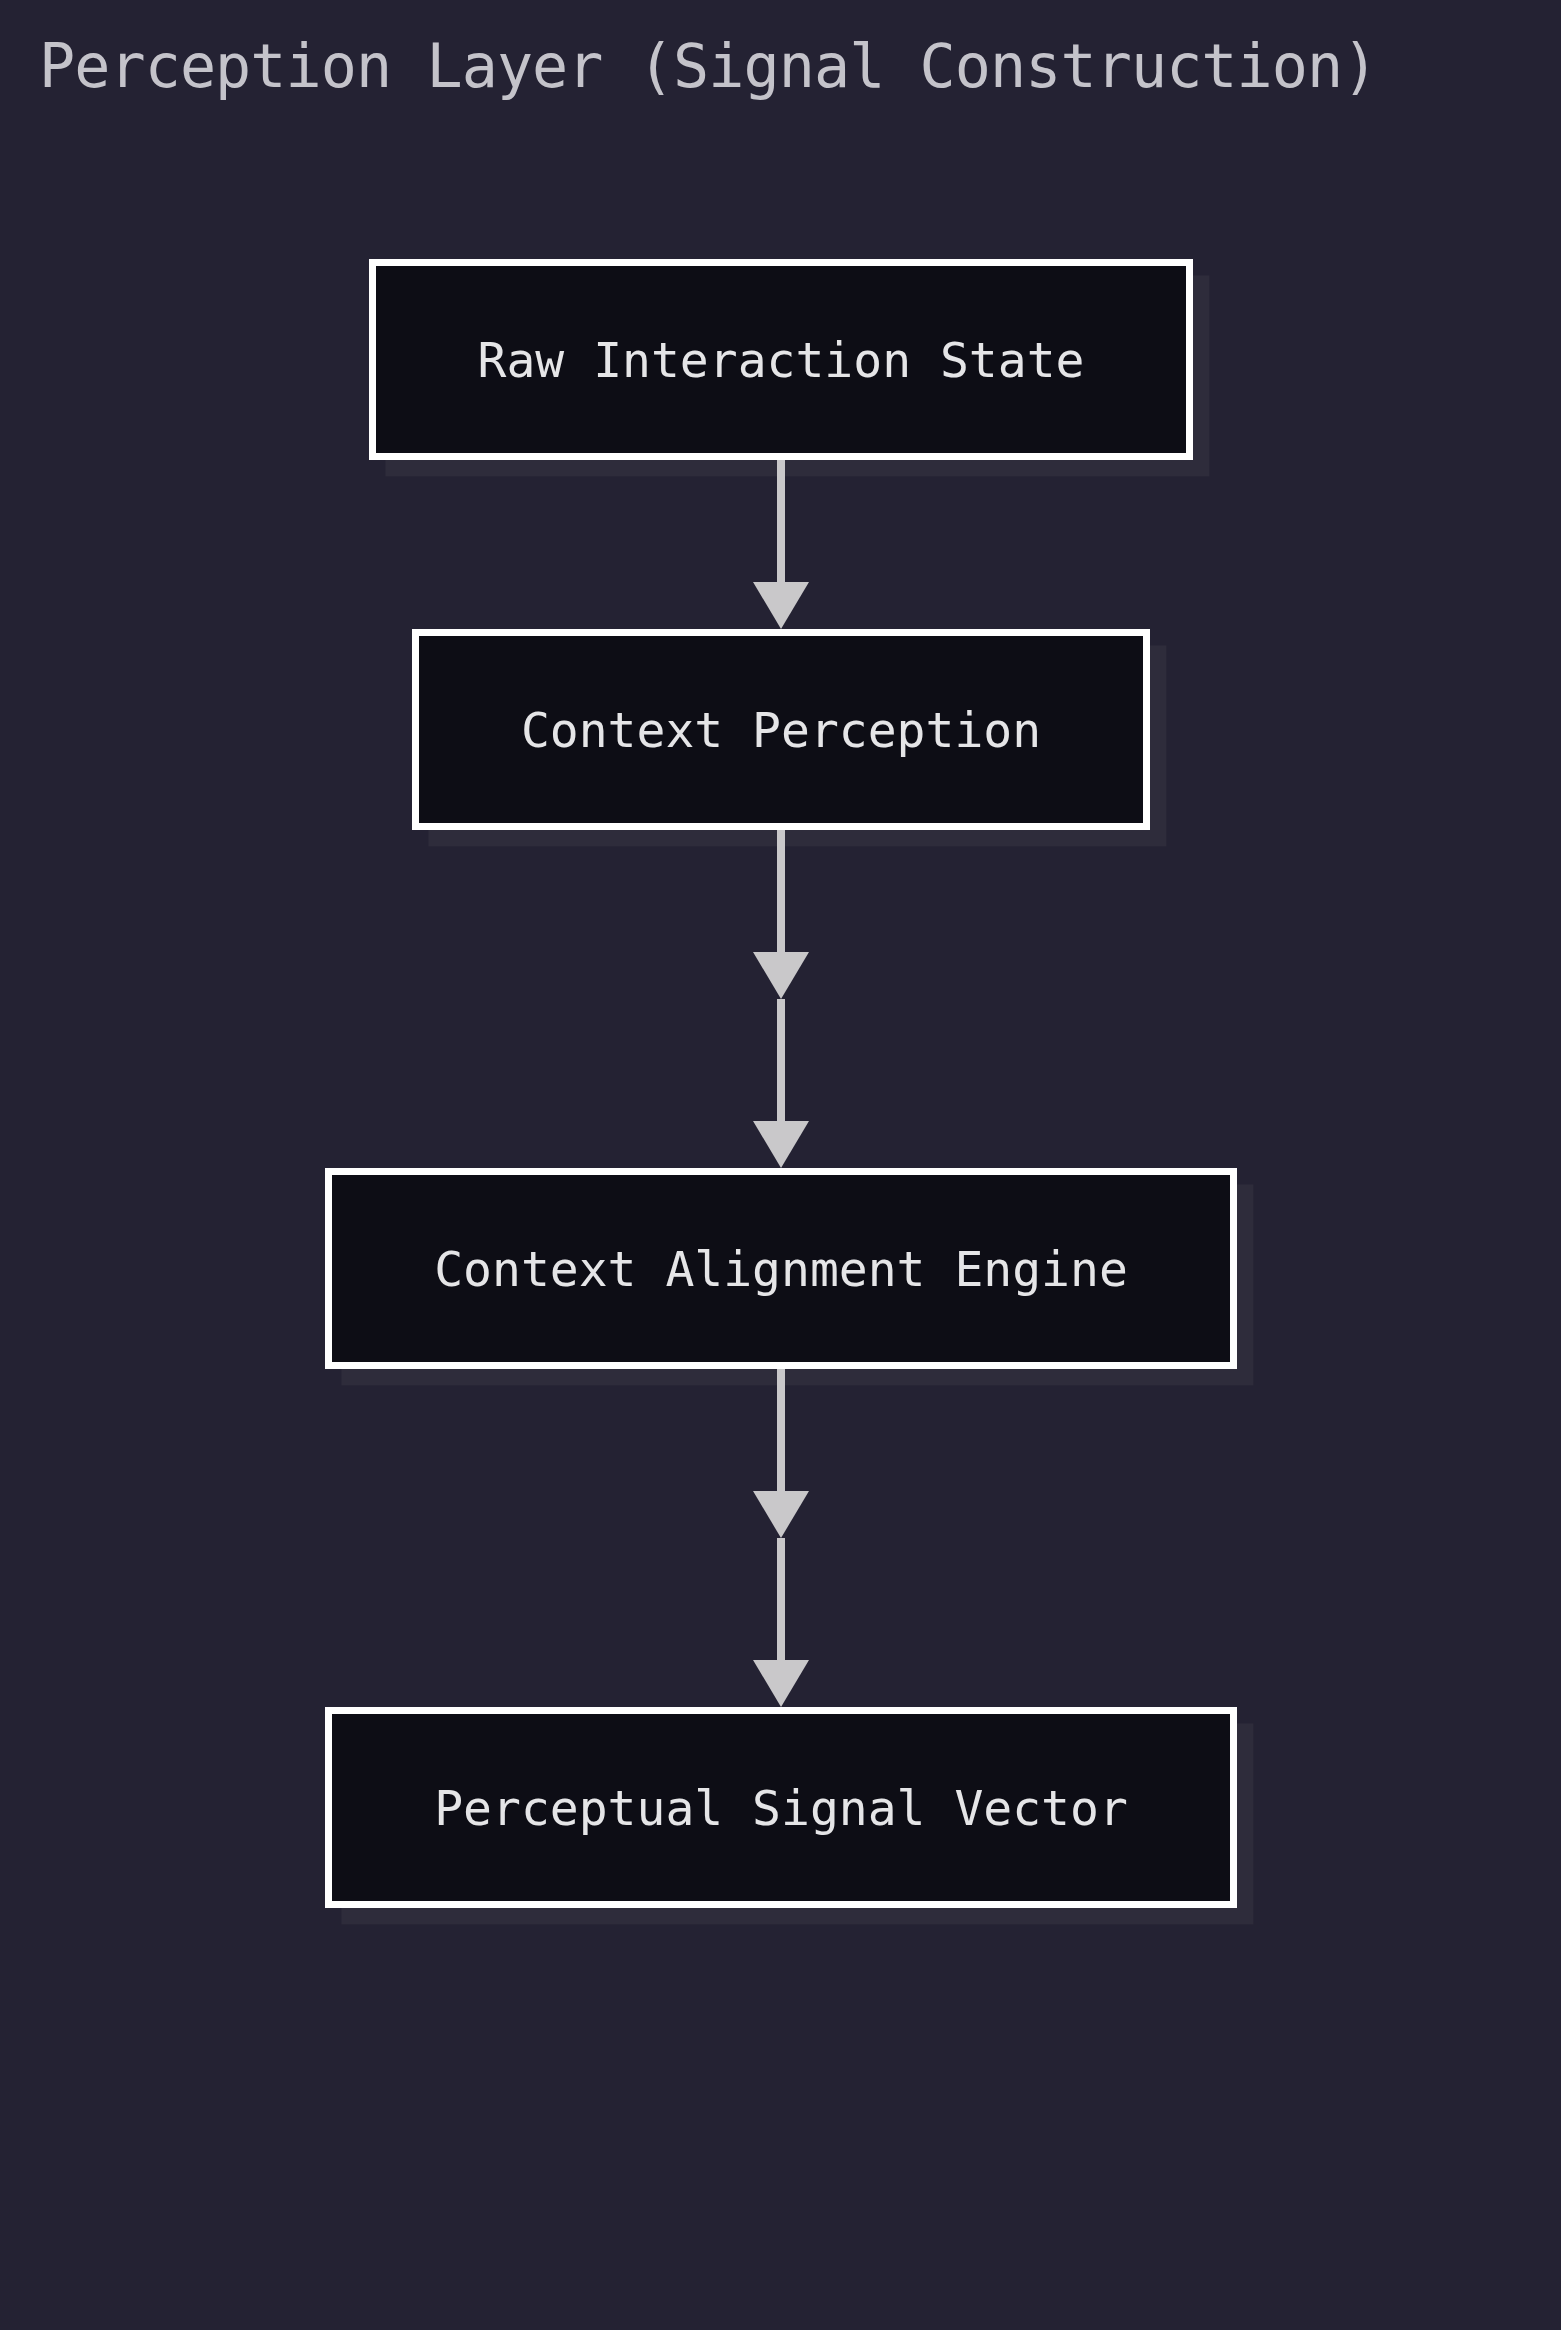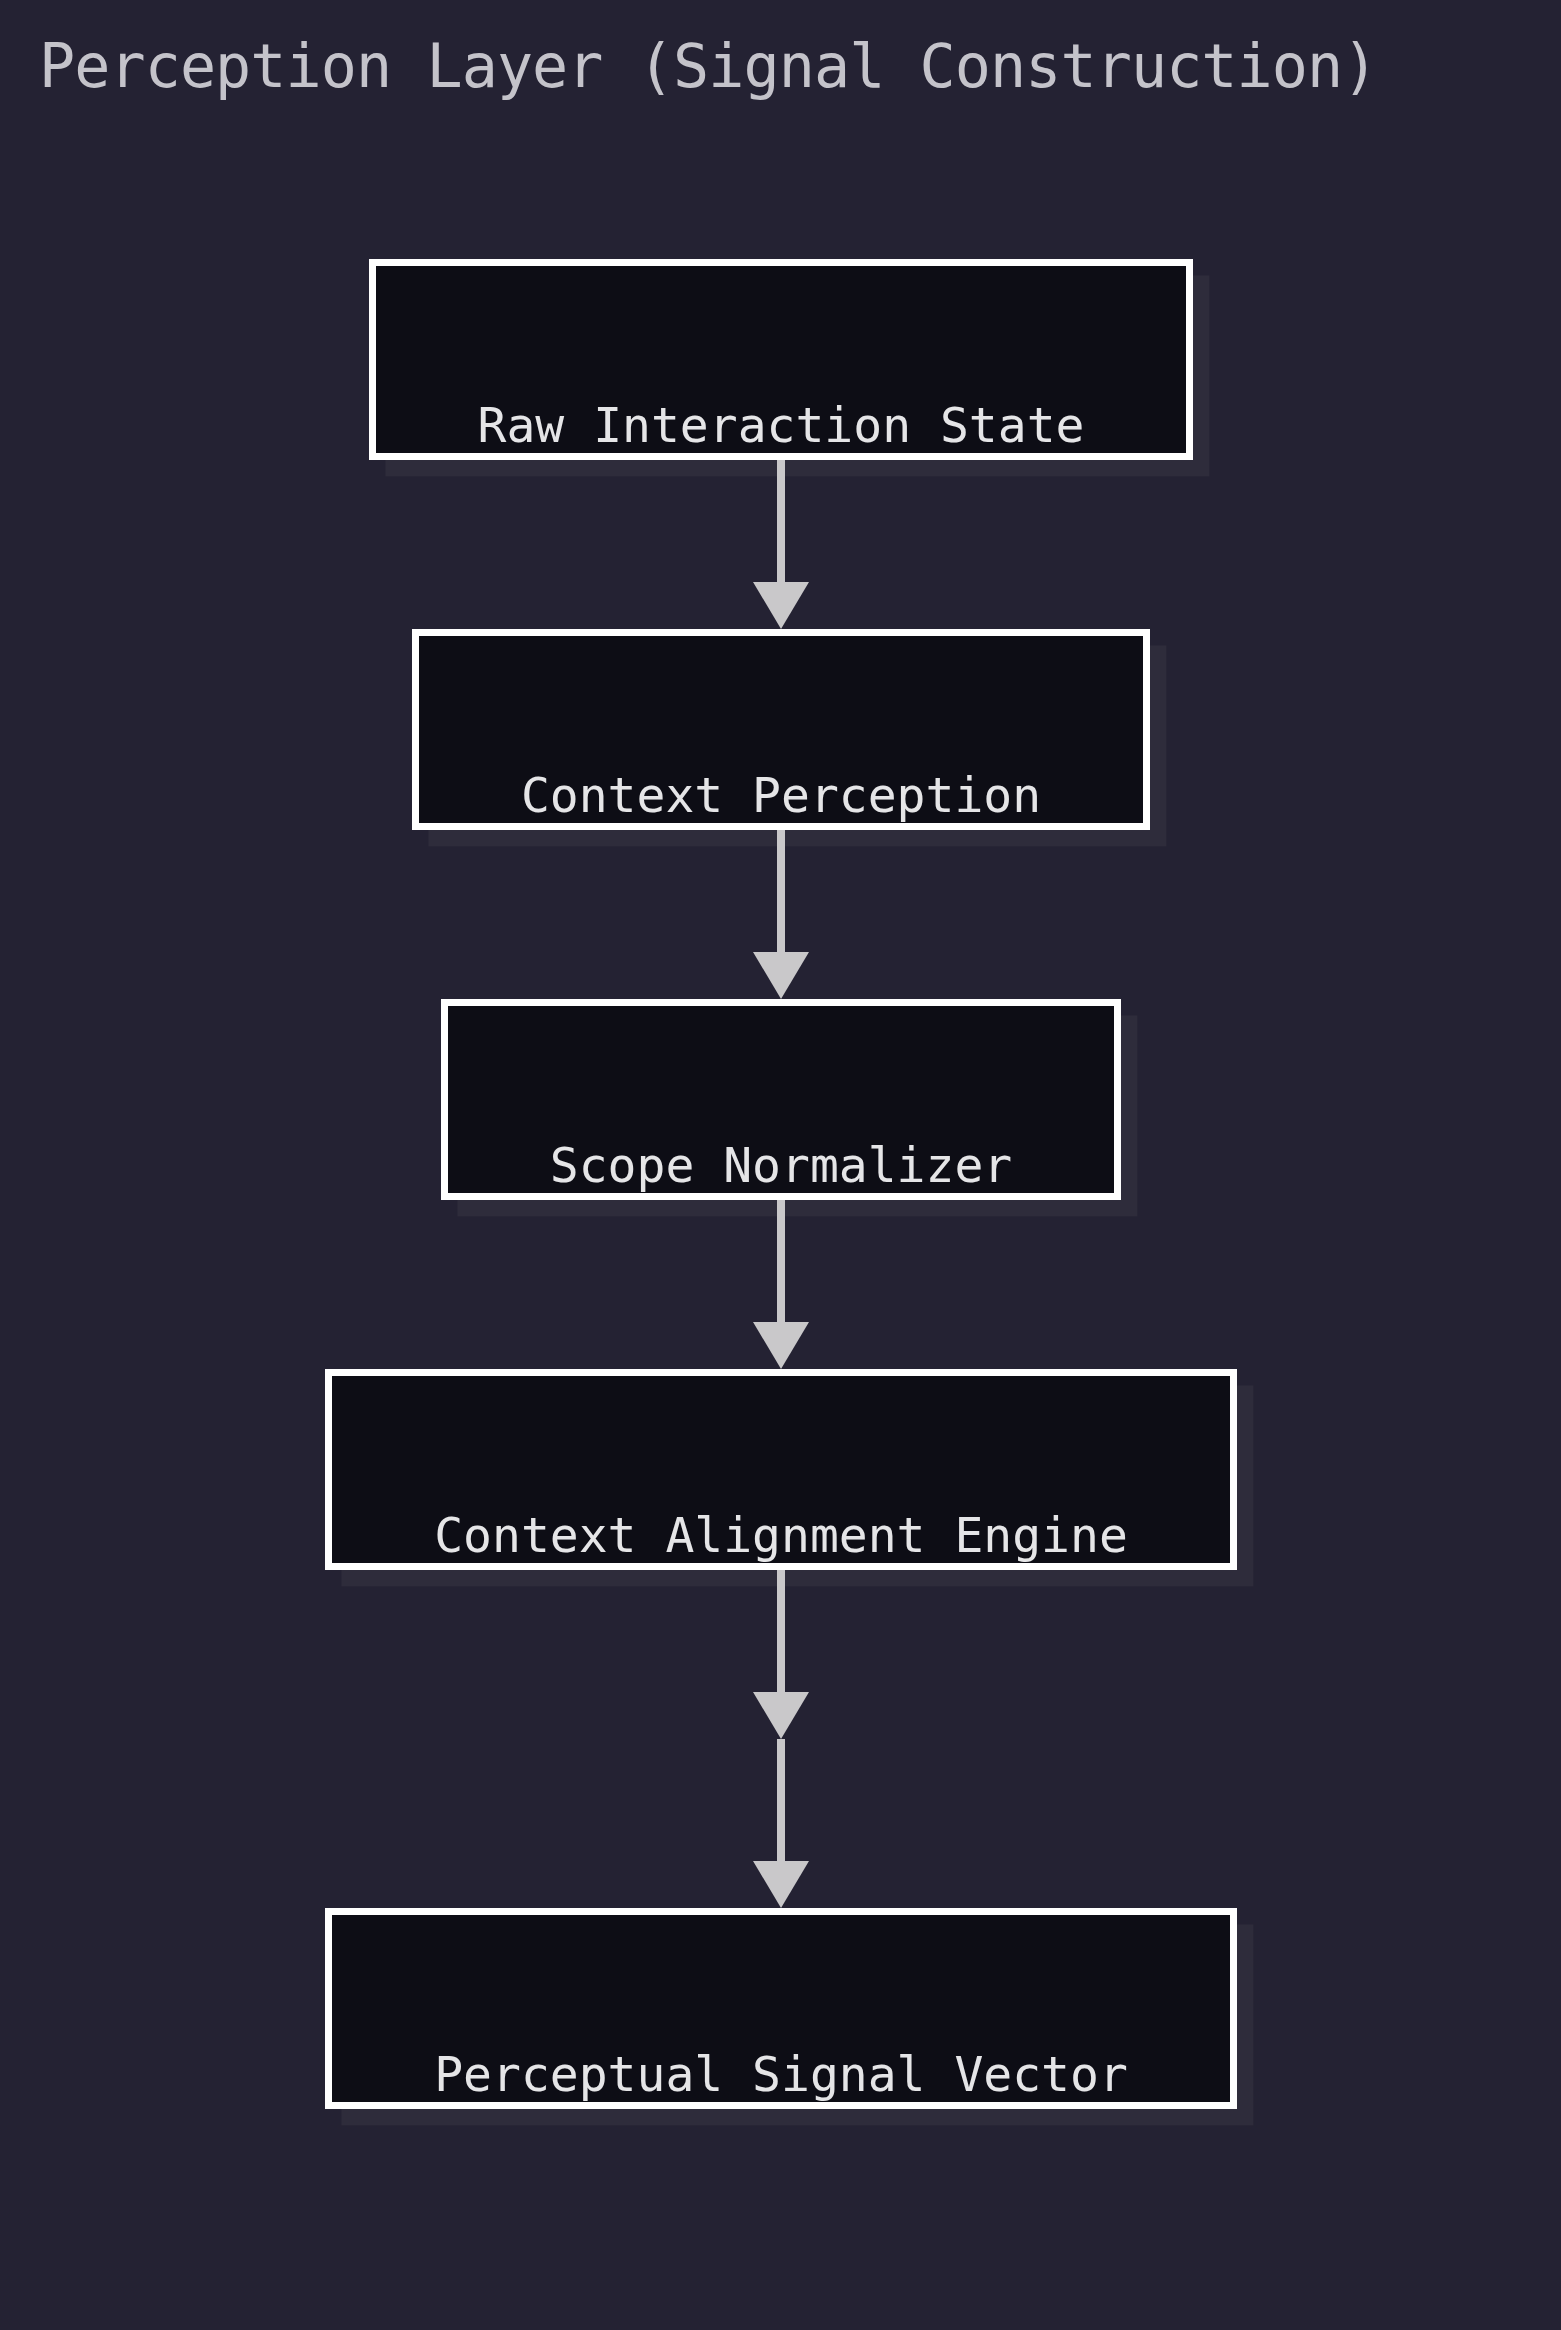--- a/index.html
+++ b/index.html
@@ -43,21 +43,21 @@
     flex-direction: column;
     align-items: center;
   }
   .node {
     height: 201px;
     border: 7.8px solid var(--node-border);
     background: var(--node-fill);
     box-shadow: 16.4px 16.4px 0 var(--node-shadow);
     padding: 0 102px;
     display: flex;
-    align-items: flex-end;
+    align-items: center;
     justify-content: center;
   }
   .node-label {
     font-size: 48px;
     color: var(--node-text);
     white-space: nowrap;
   }
   .arrow {
     height: 169px;
     display: flex;
@@ -97,23 +97,20 @@
 
     <div class="node">
       <span class="node-label">Context Perception</span>
     </div>
 
     <div class="arrow">
       <div class="arrow-shaft"></div>
       <div class="arrow-head"></div>
     </div>
 
-    <div class="node">
-      <span class="node-label">Scope Normalizer</span>
-    </div>
 
     <div class="arrow">
       <div class="arrow-shaft"></div>
       <div class="arrow-head"></div>
     </div>
 
     <div class="node">
       <span class="node-label">Context Alignment Engine</span>
     </div>
 

